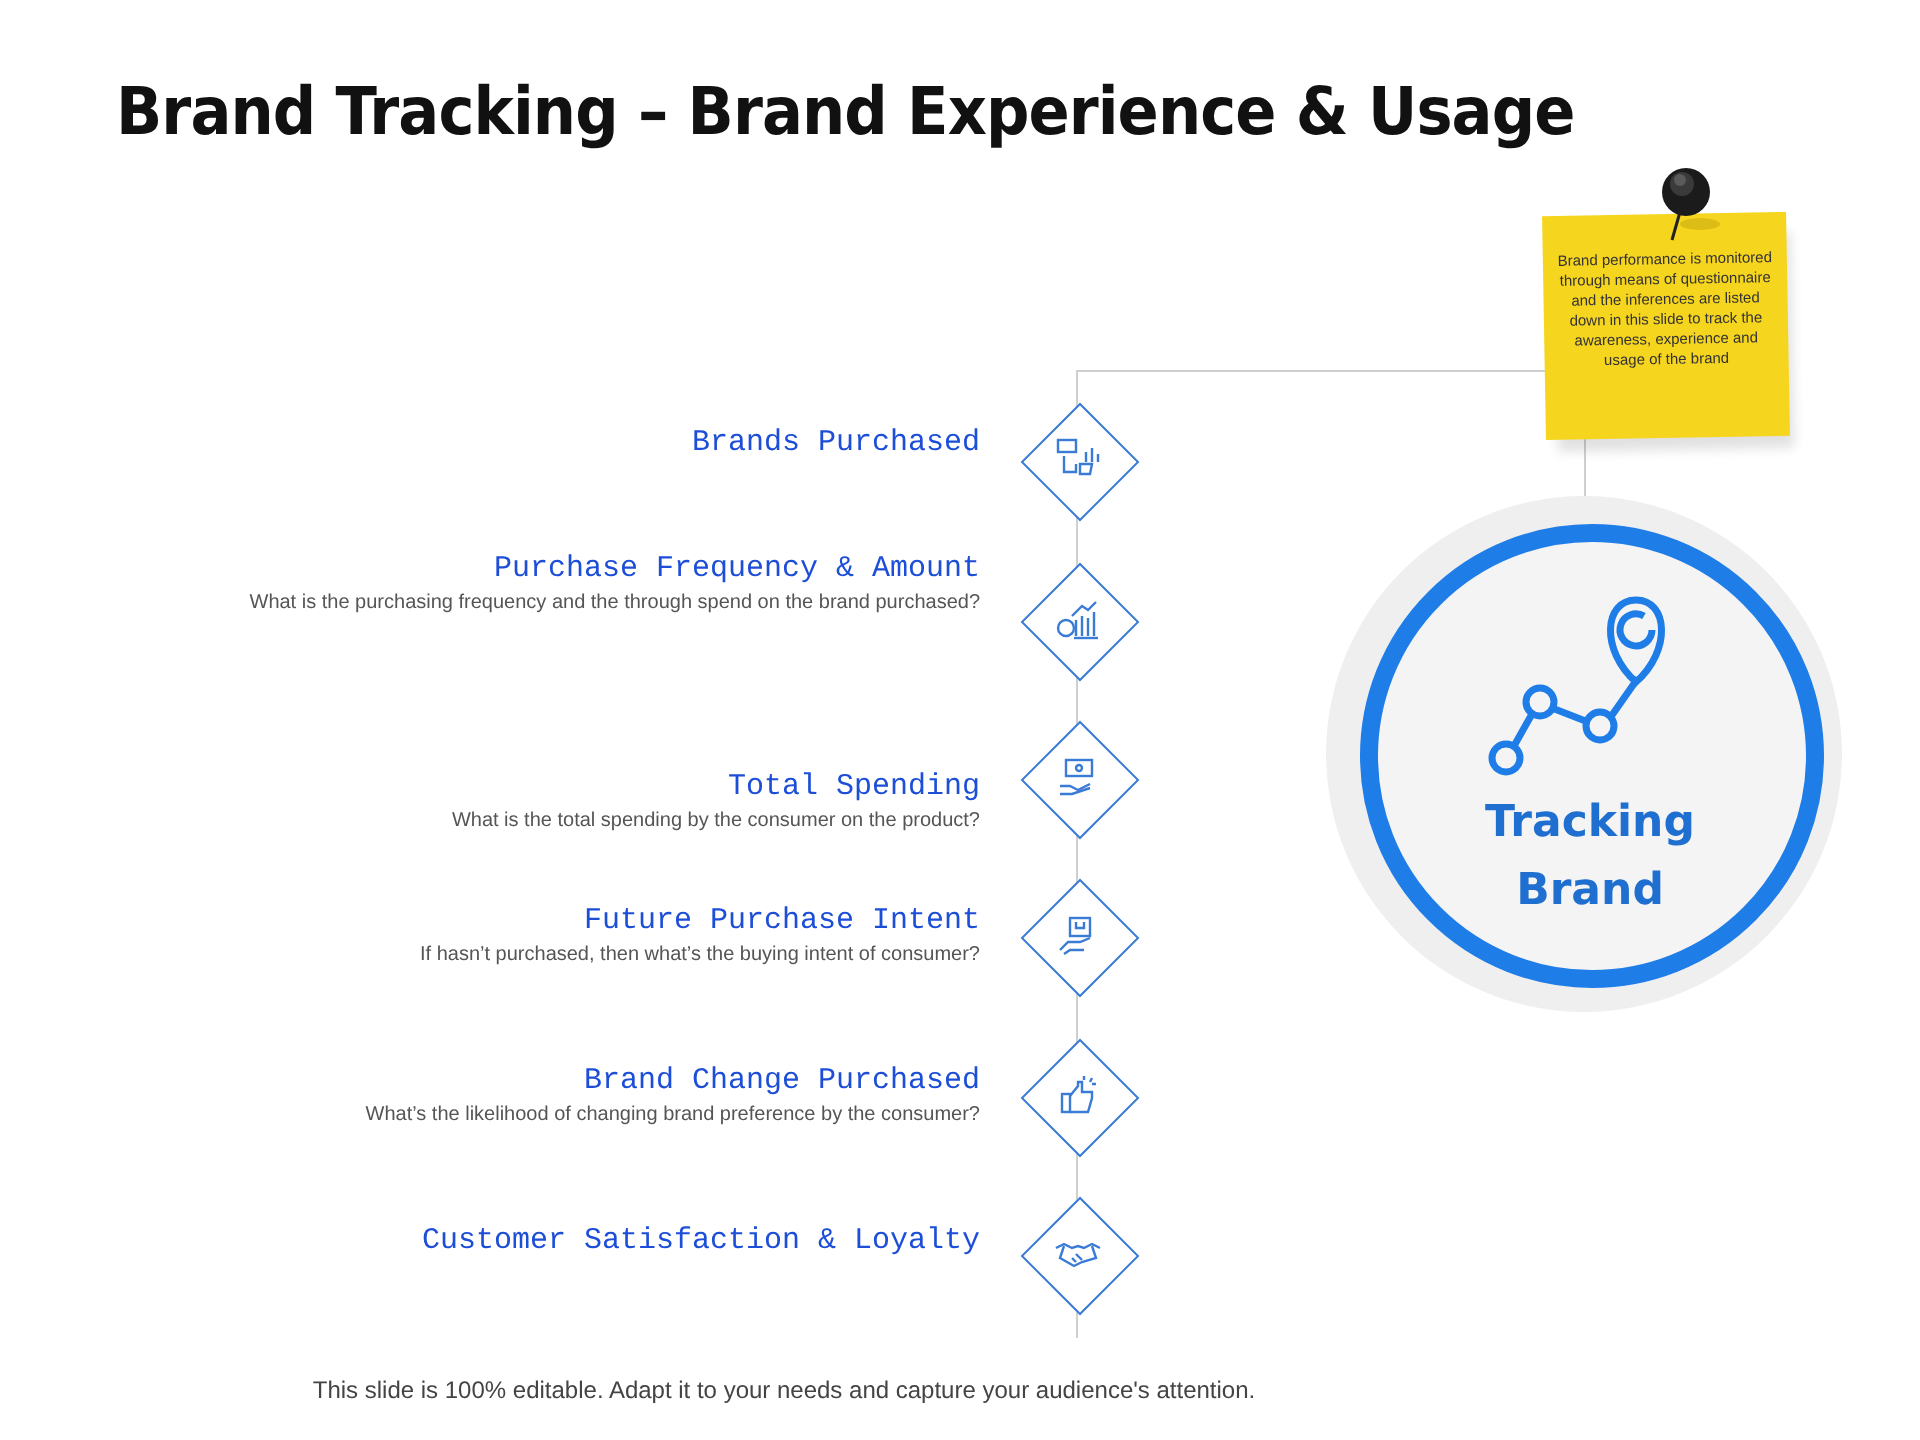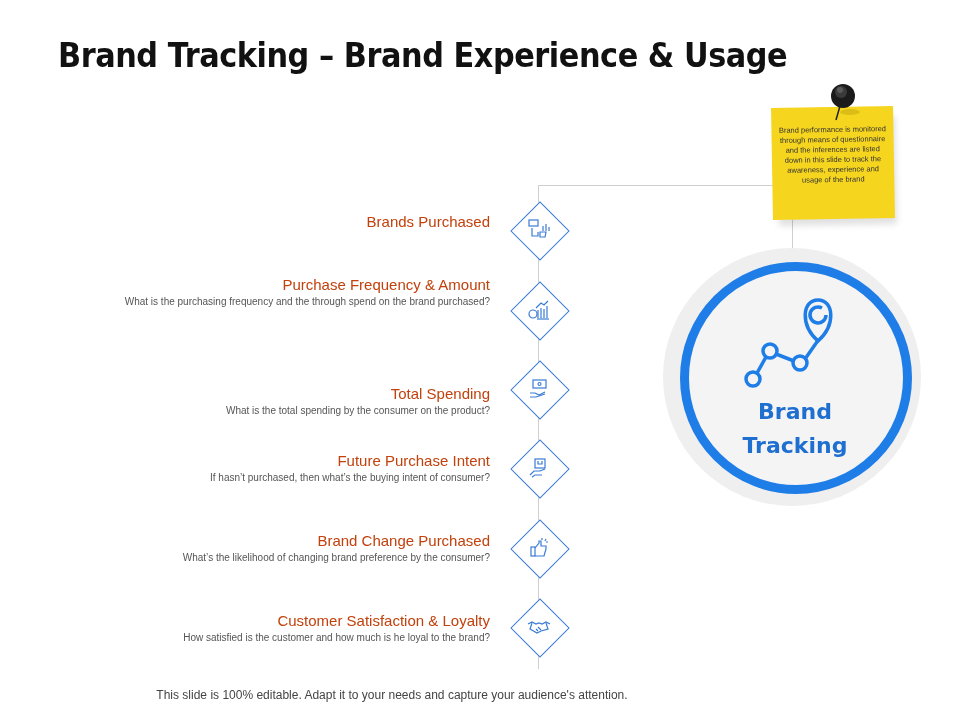--- a/index.html
+++ b/index.html
@@ -2,21 +2,21 @@
 <html><head>
 <meta charset="utf-8">
 <style>
   html, body { margin:0; padding:0; }
   body { width:960px; height:720px; background:#ffffff; position:relative; overflow:hidden; font-family:"Liberation Sans", sans-serif; }
   .title { position:absolute; left:58px; top:36px; font-size:33px; font-weight:bold; color:#111; letter-spacing:-0.5px; font-family:"DejaVu Sans", sans-serif; transform:scaleX(0.92); transform-origin:left top; white-space:nowrap; }
   .vline { position:absolute; left:538px; top:185px; width:1px; height:484px; background:#cfcfcf; }
   .hline { position:absolute; left:538px; top:185px; width:242px; height:1px; background:#cfcfcf; }
   .vline2 { position:absolute; left:792px; top:212px; width:1px; height:38px; background:#cfcfcf; }
   .item { position:absolute; right:470px; text-align:right; width:440px; }
-  .item .h { font-size:15px; color:#c2410c; font-family:Liberation Sans, sans-serif; white-space:nowrap; }
+  .item .h { font-size:15px; color:#1d4ed8; font-family:Liberation Mono, monospace; white-space:nowrap; }
   .item .s { font-size:10px; color:#555; margin-top:3px; white-space:nowrap; }
   .diamond { position:absolute; width:40px; height:40px; transform:rotate(45deg); border:1px solid #3a7bd5; background:#fff; }
   .dicon { position:absolute; width:28px; height:28px; display:flex; align-items:center; justify-content:center; }
   .note { position:absolute; left:772px; top:107px; width:122px; height:112px; background:#f6d51f; box-shadow:4px 8px 6px -2px rgba(0,0,0,0.12); transform:rotate(-1deg); }
   .note-text { position:absolute; left:6px; top:18px; width:110px; font-size:7.5px; line-height:10px; color:#333; text-align:center; }
   .pin { position:absolute; left:826px; top:82px; }
   .circle-outer { position:absolute; left:663px; top:248px; width:258px; height:258px; border-radius:50%; background:#efefef; }
   .circle-ring { position:absolute; left:680px; top:262px; width:214px; height:214px; border-radius:50%; border:9px solid #1f7de8; background:#f4f4f4; }
   .circle-label { position:absolute; left:700px; top:395px; width:190px; text-align:center; color:#1f6fd0; font-size:22px; font-weight:bold; line-height:34px; font-family:"DejaVu Sans", sans-serif; }
   .footer { position:absolute; left:0; top:688px; width:784px; text-align:center; font-size:12px; color:#444; }
@@ -93,21 +93,20 @@
 <div class="dicon" style="left:525px;top:534px;">
   <svg width="24" height="24" viewBox="0 0 24 24" fill="none" stroke="#3a7bd5" stroke-width="1.2">
       <rect x="4" y="11" width="4" height="9"></rect>
       <path d="M8 12l4-5v-2h2v5h5v3l-2 7H8"></path>
       <path d="M15 2v2M19 3l-1 2M21 6h-2"></path>
     </svg>
 </div>
 
 <div class="item" style="top:612px;">
   <div class="h">Customer Satisfaction &amp; Loyalty</div>
-  <div class="s">How satisfied is the customer and how much is he loyal to the brand?</div>
 </div>
 <div class="diamond" style="left:519px;top:607px;"></div>
 <div class="dicon" style="left:525px;top:613px;">
   <svg width="24" height="24" viewBox="0 0 24 24" fill="none" stroke="#3a7bd5" stroke-width="1.2">
       <path d="M1 9l4-2 4 2 3-1 3 1 4-2 4 2"></path>
       <path d="M5 8l-2 6 7 4 4-2 7-2-2-6"></path>
       <path d="M9 14l2 2M11 12l3 3"></path>
     </svg>
 </div>
 
@@ -130,17 +129,17 @@
   <svg width="100" height="95" viewBox="0 0 100 95" fill="none" stroke="#1f7de8" stroke-width="3.5">
     <circle cx="13" cy="84" r="7"></circle>
     <circle cx="30" cy="56" r="7"></circle>
     <circle cx="60" cy="68" r="7"></circle>
     <path d="M17 78l9-16M36 59l18 7M65 64l14-20"></path>
     <path d="M78 46 C60 30 62 5 78 5 C94 5 96 30 78 46z"></path>
     <path d="M86 20 a8 8 0 1 1 -4 -7"></path>
   </svg>
 </div>
 <div class="circle-label">
+  <div>Tracking</div>
   <div>Brand</div>
-  <div>Tracking</div>
 </div>
 
 <div class="footer">This slide is 100% editable. Adapt it to your needs and capture your audience's attention.</div>
 
 </body></html>

